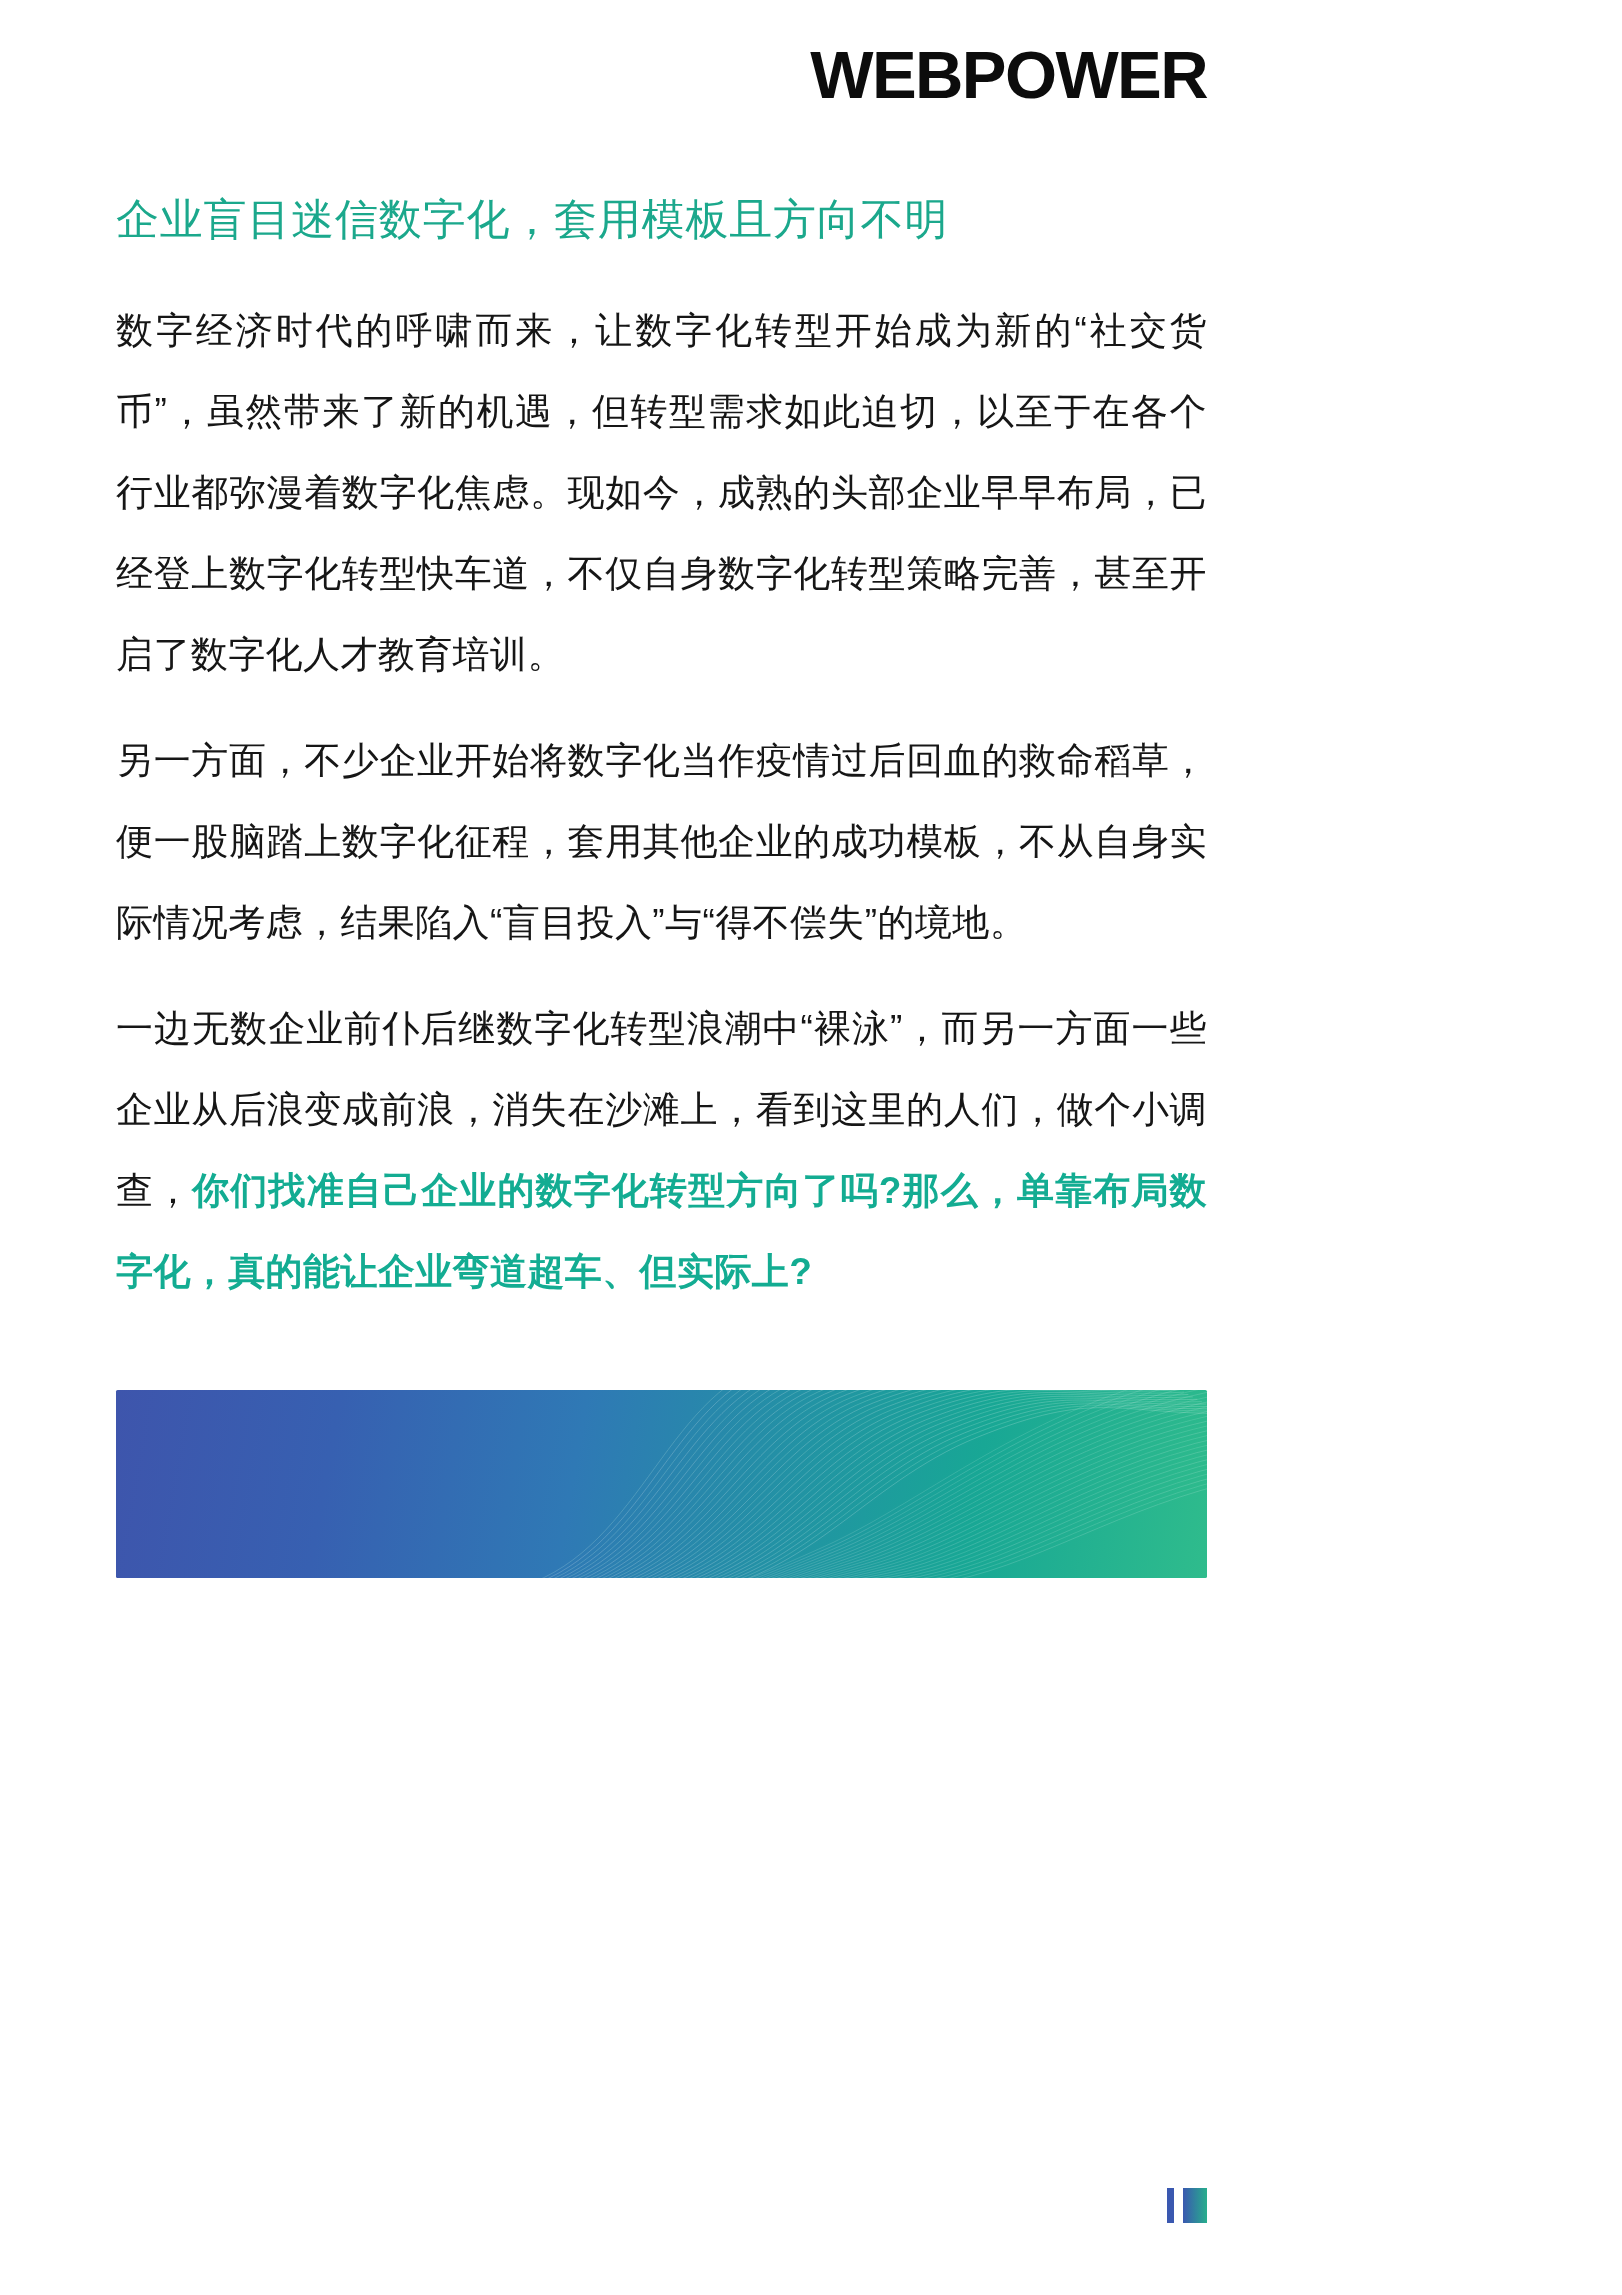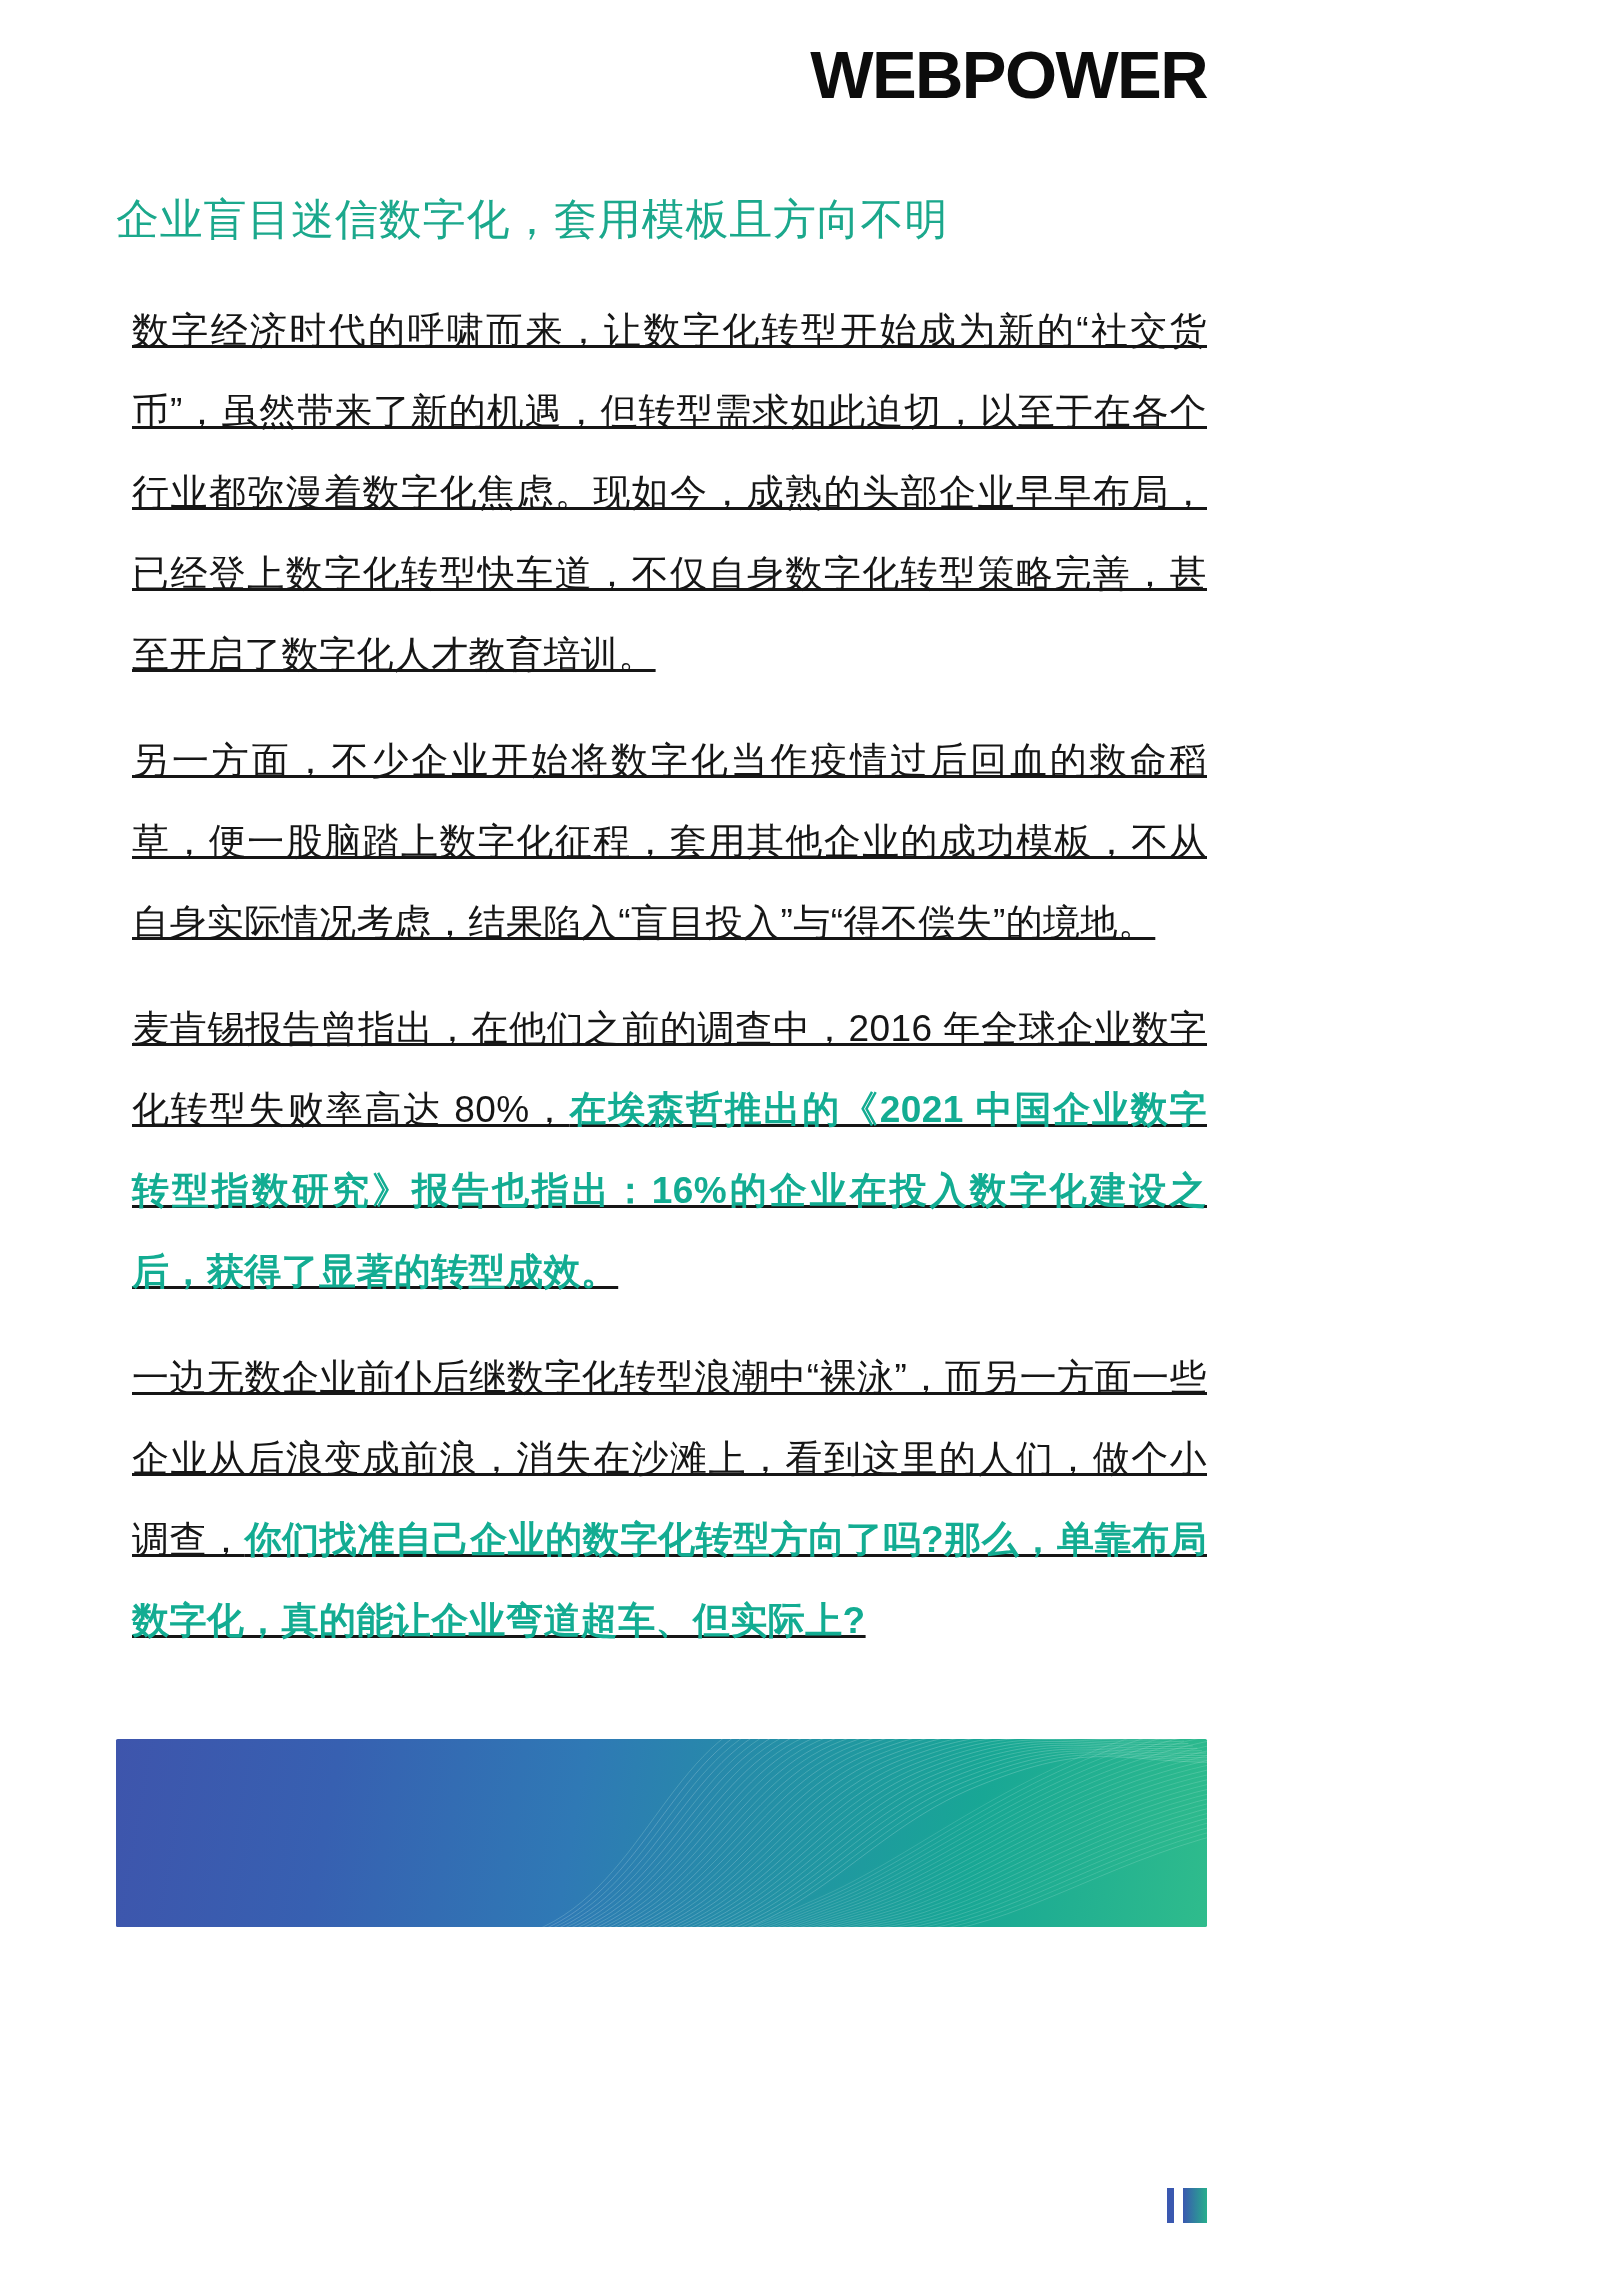--- a/index.html
+++ b/index.html
@@ -29,27 +29,26 @@
   }
   .heading{
     margin:192px 0 43px 0;
     font-size:43px;
     line-height:55px;
     font-weight:400;
     letter-spacing:0.8px;
     color:#1BA88C;
   }
   .para{
-    margin:0 0 25px 16px;
+    margin:0 0 25px 0;
     font-size:37px;
     line-height:81px;
     color:#161616;
     text-align:justify;
     letter-spacing:0.4px;
-    text-decoration:underline;
   }
   .seg{color:#161616;}
   .seg.hl{
     color:#13AC92;
     font-weight:700;
   }
   .banner{
     position:relative;
     margin-top:78px;
     height:188px;
@@ -94,21 +93,20 @@
 
   <div class="content">
 
     <h1 class="heading">企业盲目迷信数字化，套用模板且方向不明</h1>
 
     <p class="para"><span class="seg">数字经济时代的呼啸而来，让数字化转型开始成为新的“社交货币”，虽然带来了新的机遇，但转型需求如此迫切，以至于在各个行业都弥漫着数字化焦虑。现如今，成熟的头部企业早早布局，已经登上数字化转型快车道，不仅自身数字化转型策略完善，甚至开启了数字化人才教育培训。</span></p>
 
     <p class="para"><span class="seg">另一方面，不少企业开始将数字化当作疫情过后回血的救命稻草，便一股脑踏上数字化征程，套用其他企业的成功模板，不从自身实际情况考虑，结果陷入“盲目投入”与“得不偿失”的境地。</span></p>
 
 
-    <p class="para"><span class="seg">麦肯锡报告曾指出，在他们之前的调查中，2016 年全球企业数字化转型失败率高达 80%，</span><span class="seg hl">在埃森哲推出的《2021 中国企业数字转型指数研究》报告也指出：16%的企业在投入数字化建设之后，获得了显著的转型成效。</span></p>
 
     <p class="para"><span class="seg">一边无数企业前仆后继数字化转型浪潮中“裸泳”，而另一方面一些企业从后浪变成前浪，消失在沙滩上，看到这里的人们，做个小调查，</span><span class="seg hl">你们找准自己企业的数字化转型方向了吗?那么，单靠布局数字化，真的能让企业弯道超车、但实际上?</span></p>
 
     <div class="banner">
       <svg viewBox="0 0 1772 240" preserveAspectRatio="none" xmlns="http://www.w3.org/2000/svg">
           <path d="M 620 258 C 840 230, 880 20, 1050 -30 S 1320 -40, 1560 -70" fill="none" stroke="rgba(214,248,236,0.26)" stroke-width="1.1"></path>
           <path d="M 628.6363636363636 258.1212121212121 C 848.4848484848485 230.6060606060606, 890 23.03030303030303, 1060.6060606060605 -27.272727272727273 S 1329.090909090909 -37.878787878787875, 1567.2727272727273 -66.96969696969697" fill="none" stroke="rgba(255,255,255,0.26)" stroke-width="1.1"></path>
           <path d="M 637.2727272727273 258.24242424242425 C 856.969696969697 231.21212121212122, 900 26.060606060606062, 1071.2121212121212 -24.545454545454547 S 1338.1818181818182 -35.75757575757576, 1574.5454545454545 -63.93939393939394" fill="none" stroke="rgba(214,248,236,0.26)" stroke-width="1.1"></path>
           <path d="M 645.9090909090909 258.3636363636364 C 865.4545454545455 231.8181818181818, 910 29.090909090909093, 1081.8181818181818 -21.81818181818182 S 1347.2727272727273 -33.63636363636363, 1581.8181818181818 -60.90909090909091" fill="none" stroke="rgba(255,255,255,0.26)" stroke-width="1.1"></path>
           <path d="M 654.5454545454545 258.4848484848485 C 873.939393939394 232.42424242424244, 920 32.121212121212125, 1092.4242424242425 -19.09090909090909 S 1356.3636363636363 -31.515151515151516, 1589.090909090909 -57.878787878787875" fill="none" stroke="rgba(214,248,236,0.26)" stroke-width="1.1"></path>

